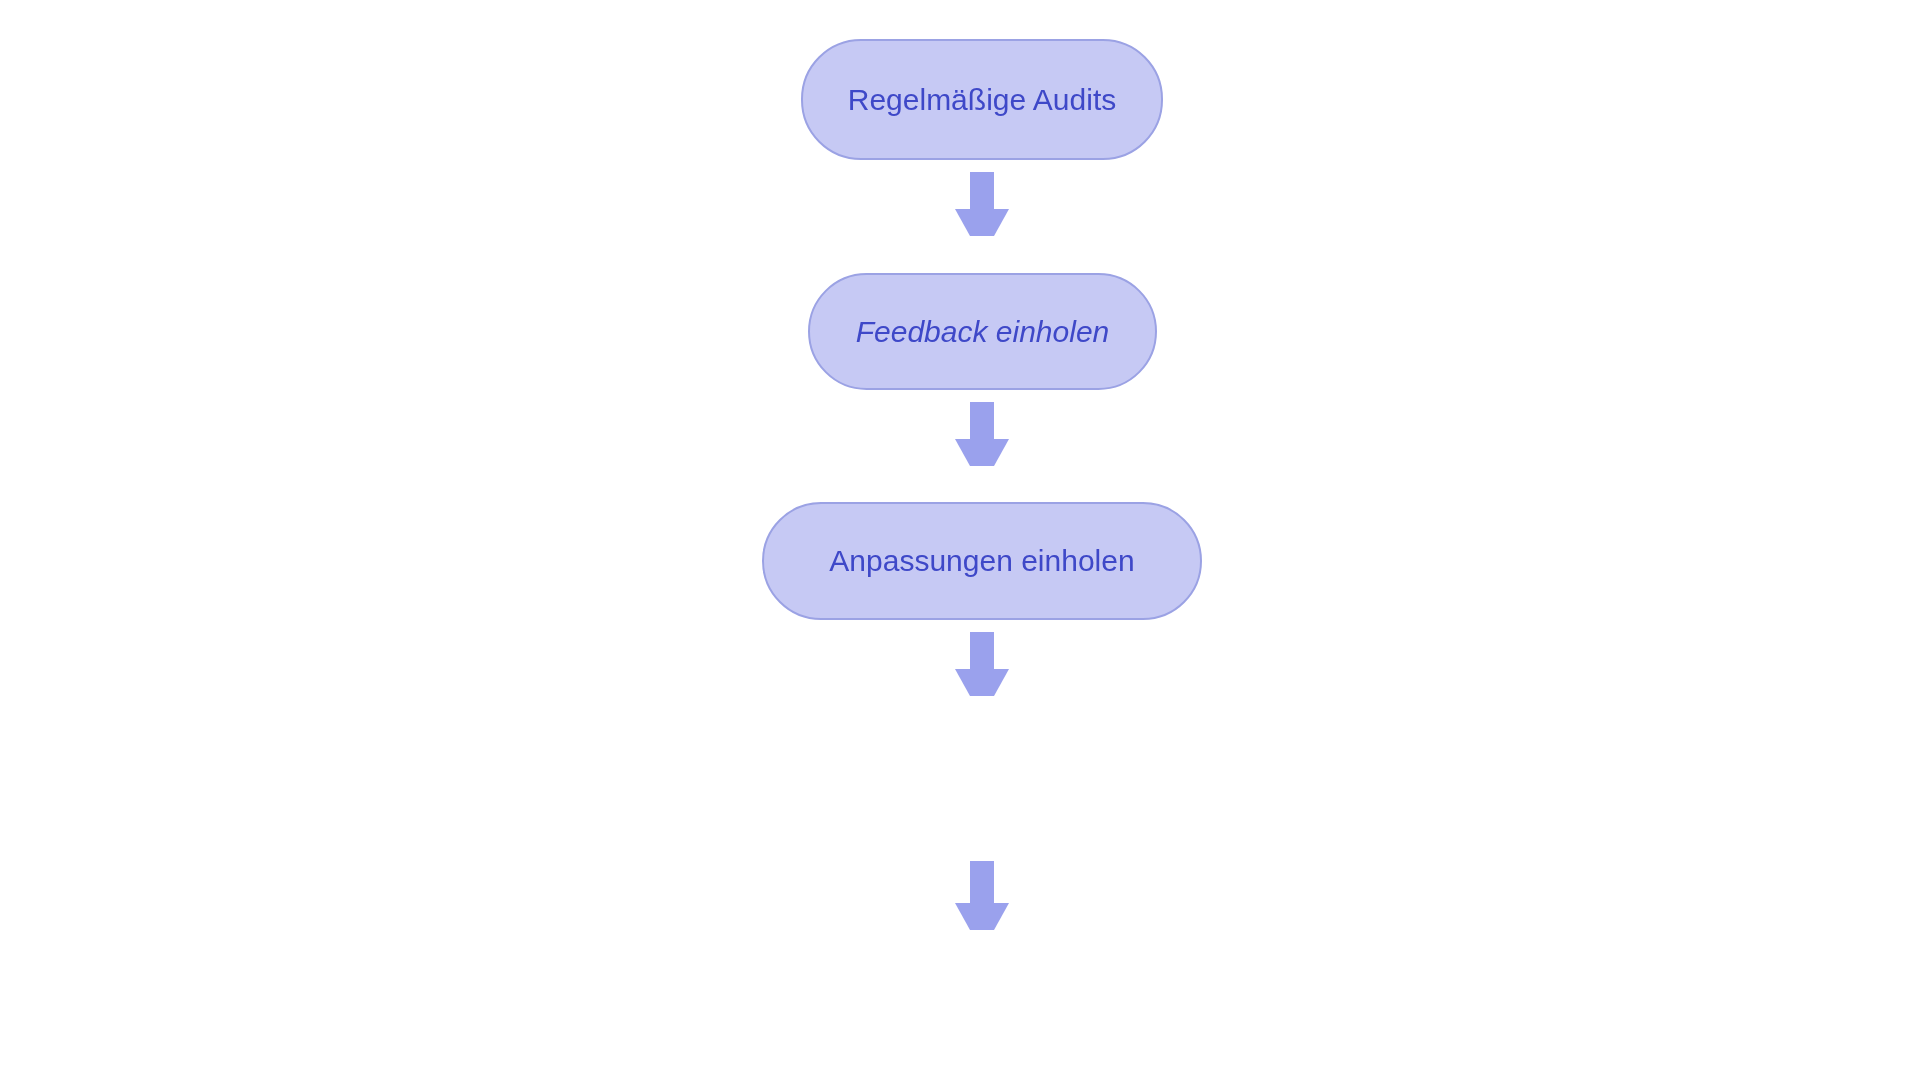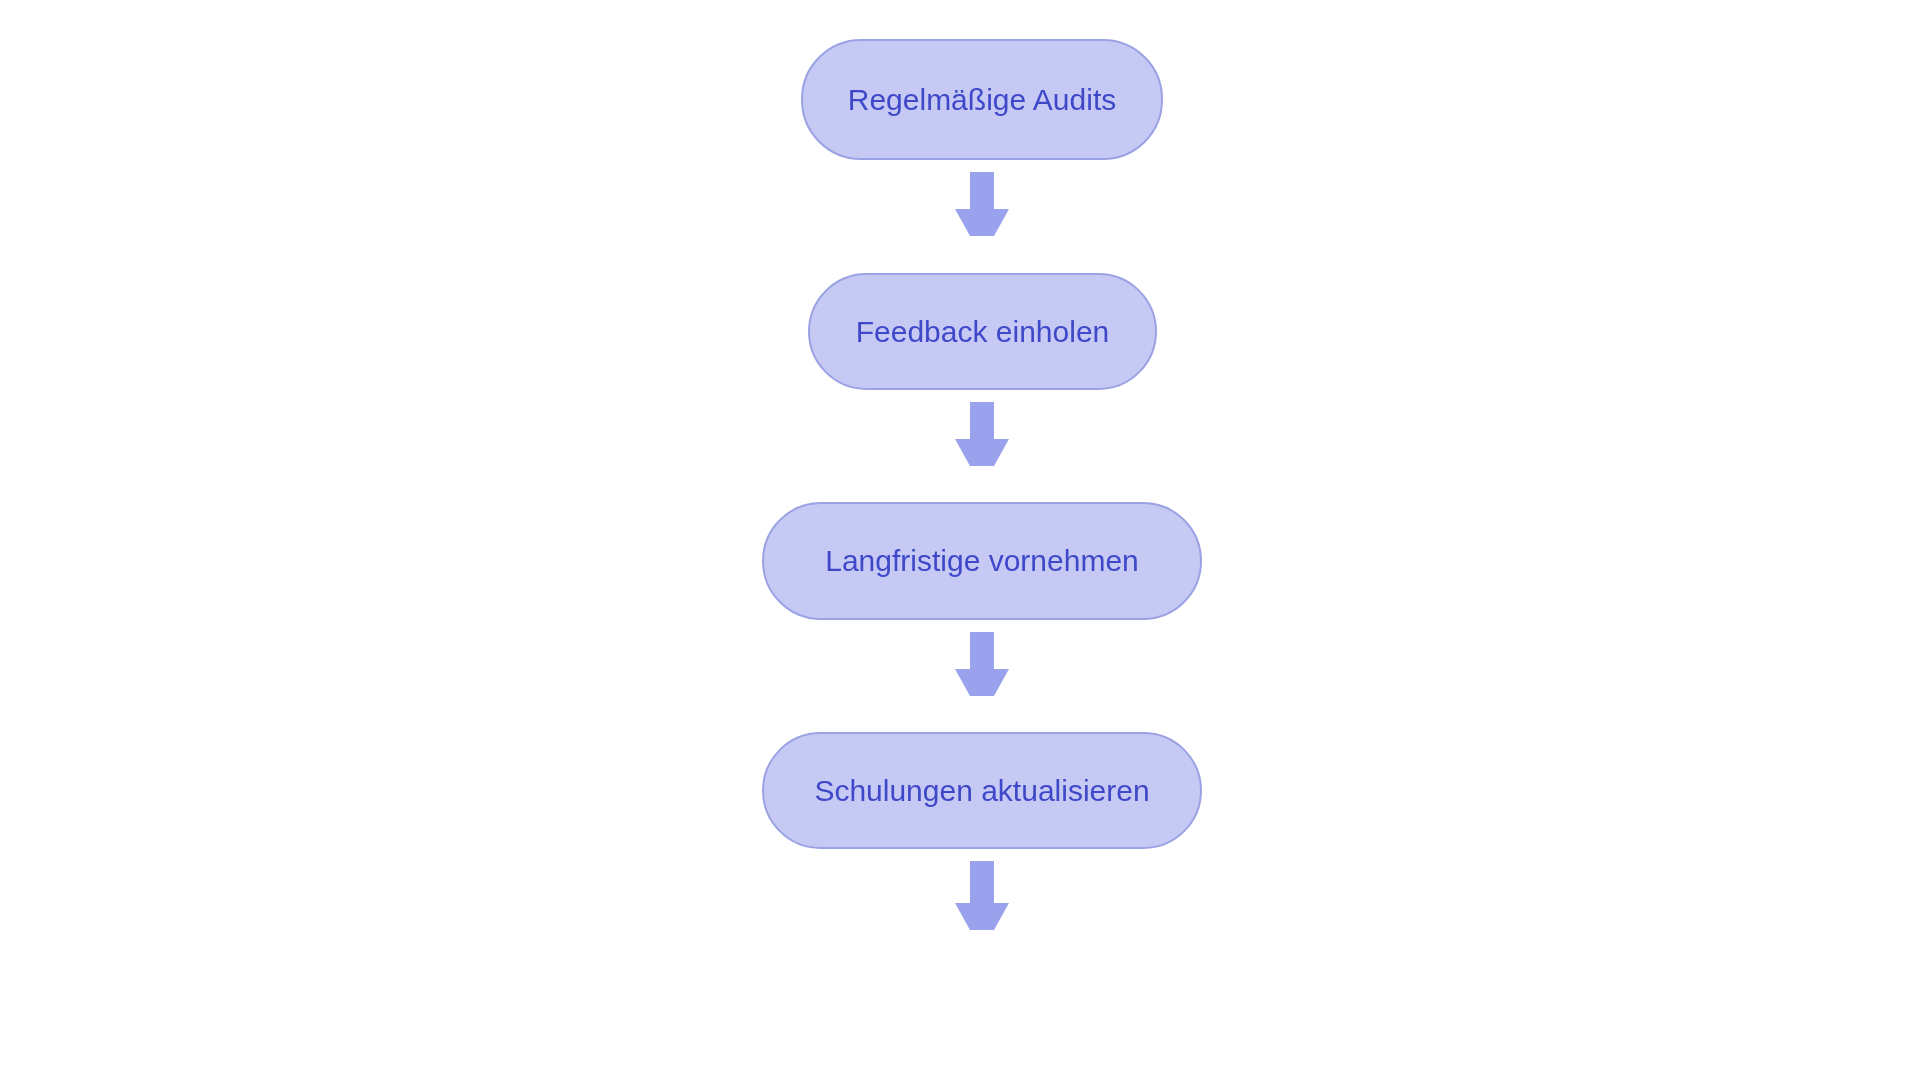--- a/index.html
+++ b/index.html
@@ -52,21 +52,21 @@
   }
   .arrow-head {
     width: 0;
     height: 0;
     border-left: 15px solid transparent;
     border-right: 15px solid transparent;
     border-top: 27px solid var(--arrow);
   }
   
   .n1 { left: 777px; top:  15px; width: 362px; height: 121px; }
-  .n2 { left: 784px; top: 249px; width: 349px; height: 117px; }
+  .n2 { left: 784px; top: 249px; width: 349px; height: 117px; font-style: italic; }
   .n3 { left: 738px; top: 478px; width: 440px; height: 118px; }
   .n4 { left: 738px; top: 708px; width: 440px; height: 117px; }
   .n5 { left: 742px; top: 942px; width: 432px; height: 120px; }
   
   .a1 { left: 943px; top: 136px; height: 112px; }
   .a2 { left: 943px; top: 366px; height: 112px; }
   .a3 { left: 943px; top: 596px; height: 112px; }
   .a4 { left: 943px; top: 825px; height: 117px; }
 </style>
 </head>
@@ -86,31 +86,28 @@
   <div class="node n2">
     <span>Feedback einholen</span>
   </div>
 
   <div class="arrow a2">
     <div class="arrow-line"></div>
     <div class="arrow-head"></div>
   </div>
 
   <div class="node n3">
-    <span>Langfristige vornehmen</span>
+    <span>Anpassungen einholen</span>
   </div>
 
   <div class="arrow a3">
     <div class="arrow-line"></div>
     <div class="arrow-head"></div>
   </div>
 
-  <div class="node n4">
-    <span>Schulungen aktualisieren</span>
-  </div>
 
   <div class="arrow a4">
     <div class="arrow-line"></div>
     <div class="arrow-head"></div>
   </div>
 
 
 </div>
 
 </body></html>

